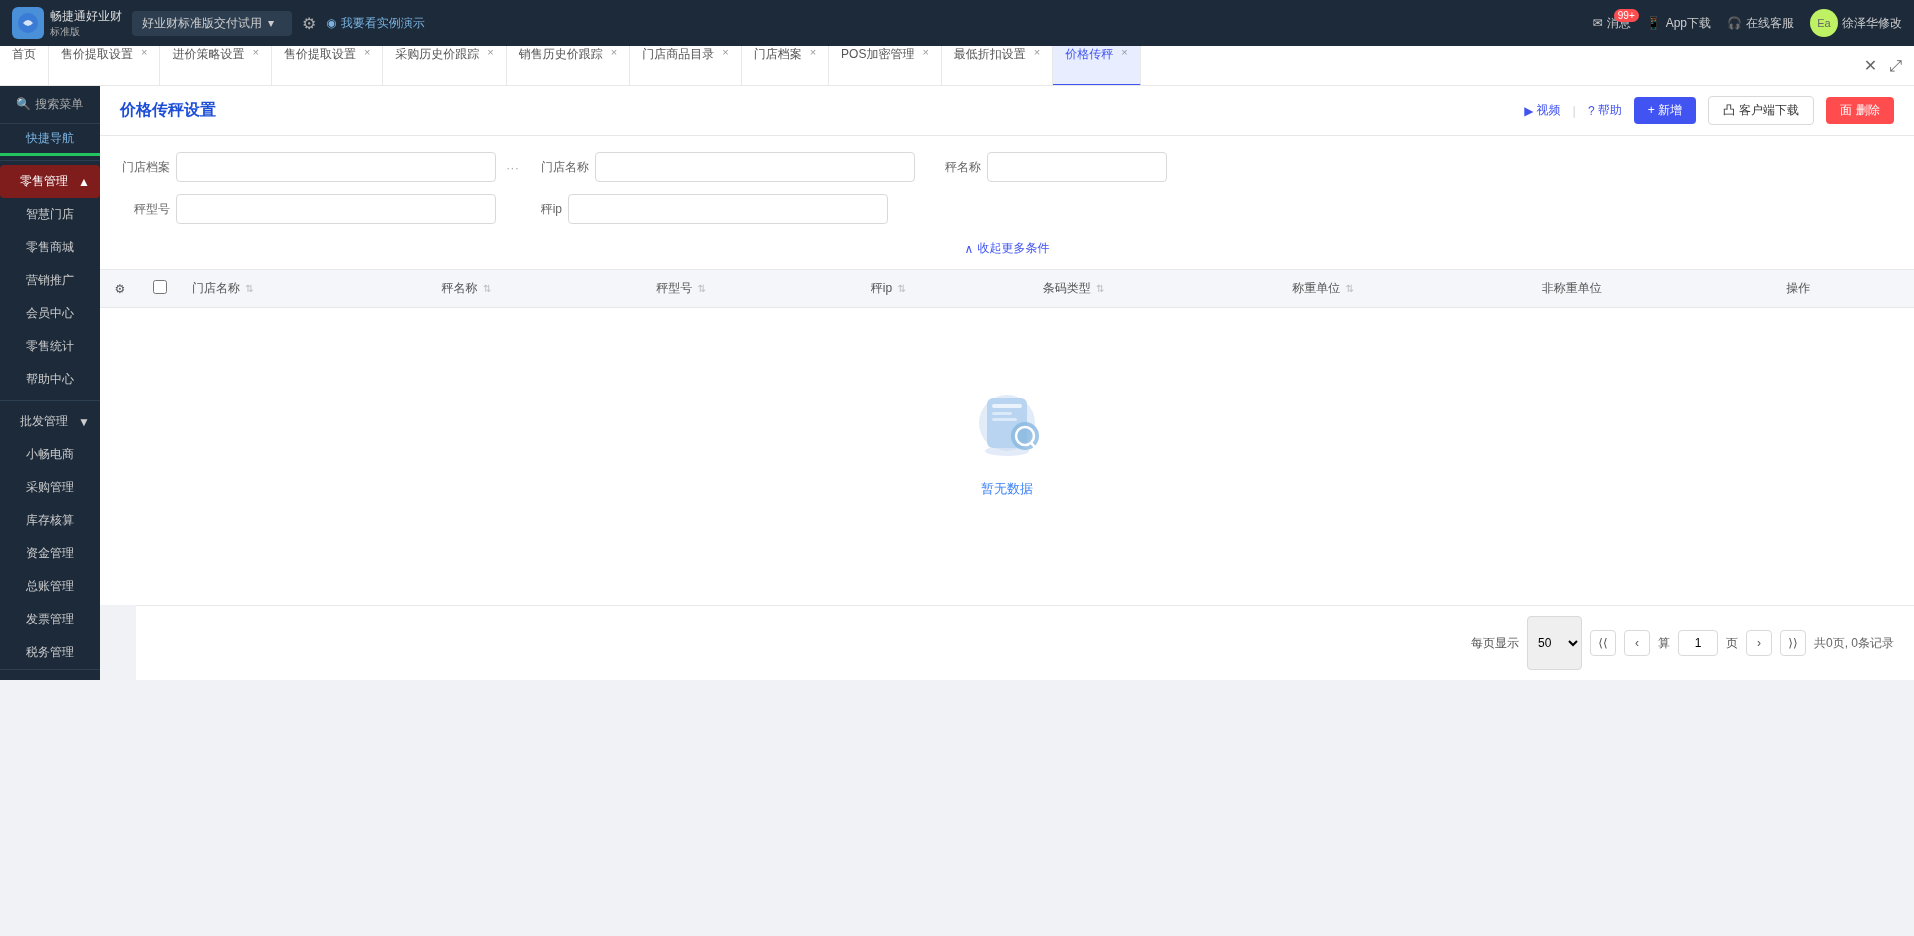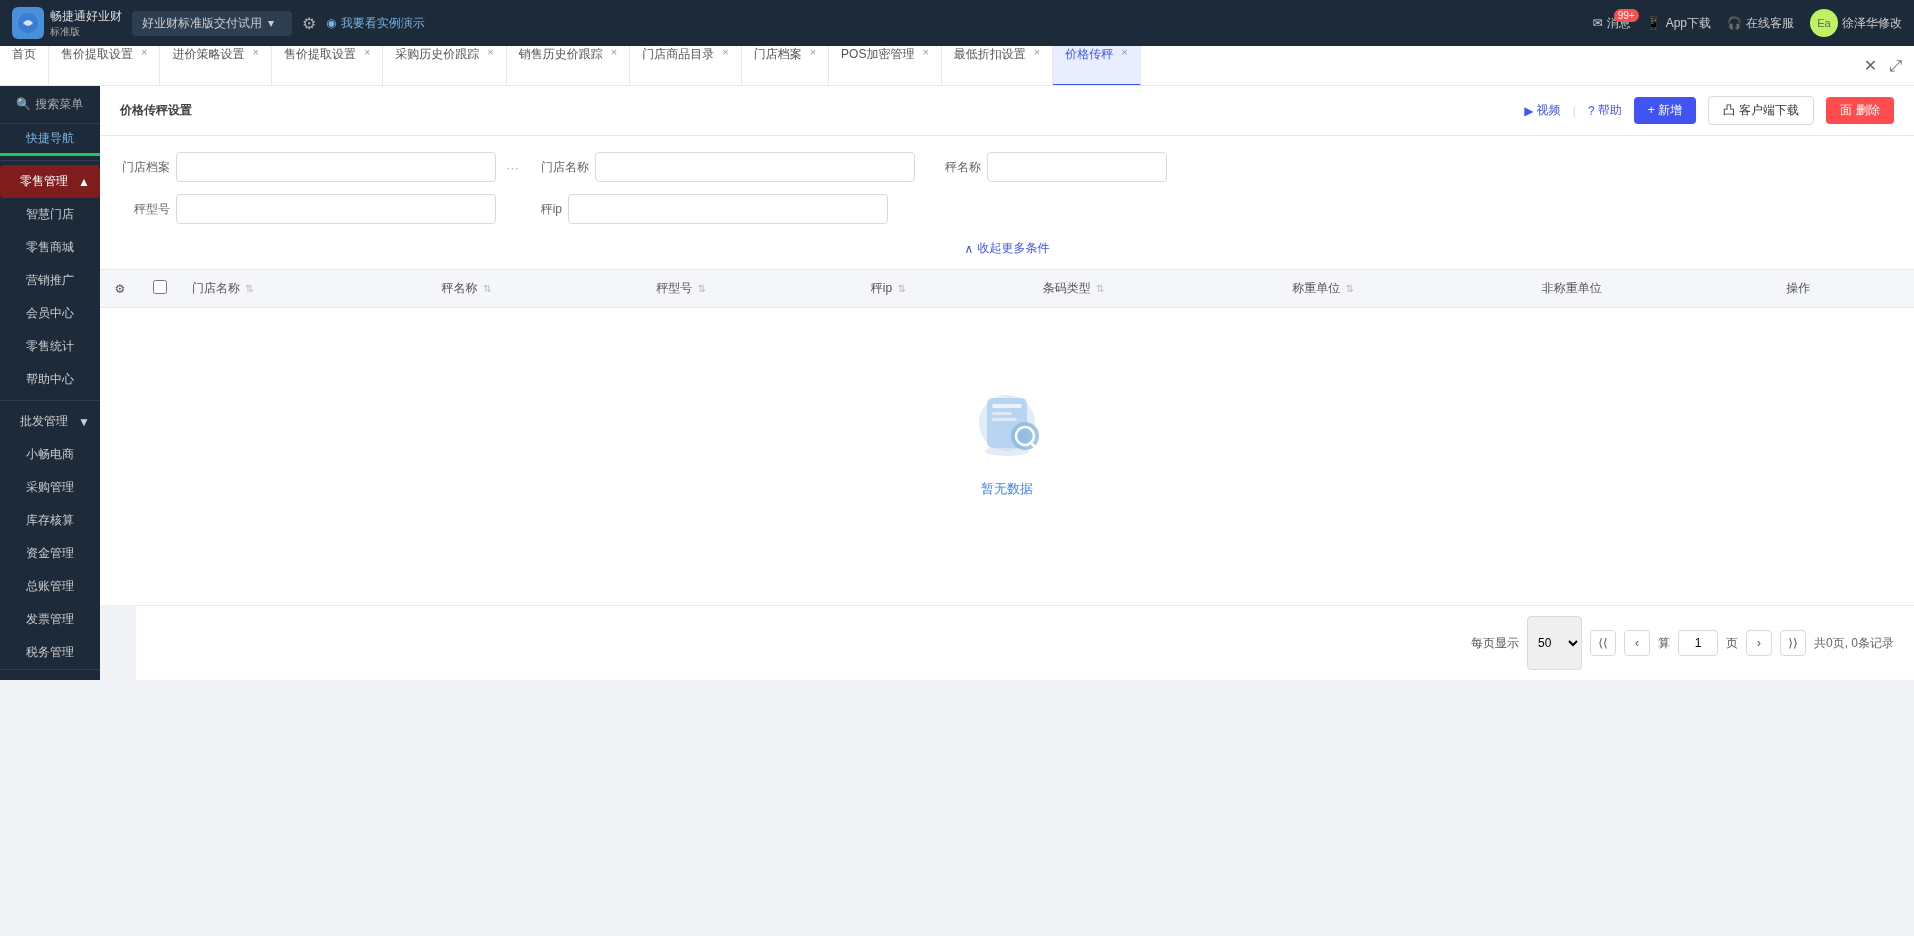--- a/index.html
+++ b/index.html
@@ -39,21 +39,21 @@
     .sidebar-item.active { color: #fff; background: #7f1d1d; }
     .sidebar-item-label { flex: 1; text-align: center; }
     .sidebar-divider { border-top: 1px solid #2d3e50; margin: 4px 0; }
     .sidebar-settings { margin-top: auto; padding: 10px; text-align: center; color: #aaa; cursor: pointer; border-top: 1px solid #2d3e50; }
 
     
     .content-area { flex: 1; overflow-y: auto; background: #f0f2f5; padding: 0; display: flex; flex-direction: column; }
 
     
     .page-header { background: #fff; padding: 10px 20px; display: flex; align-items: center; justify-content: space-between; border-bottom: 1px solid #e8e8e8; flex-shrink: 0; }
-    .page-title { font-size: 12px; font-weight: 600; color: #404040; }
+    .page-title { font-size: 16px; font-weight: 600; color: #1d4ed8; }
     .page-actions { display: flex; align-items: center; gap: 12px; }
     .page-action-link { color: #4154f1; font-size: 12px; cursor: pointer; display: flex; align-items: center; gap: 3px; }
     .divider-v { color: #d9d9d9; }
     .btn { padding: 5px 14px; border-radius: 4px; font-size: 12px; cursor: pointer; border: none; display: flex; align-items: center; gap: 4px; }
     .btn-primary { background: #4154f1; color: #fff; }
     .btn-default { background: #fff; color: #333; border: 1px solid #d9d9d9; }
     .btn-danger { background: #ff4d4f; color: #fff; }
 
     
     .filter-area { background: #fff; padding: 16px 20px 8px; margin: 0; border-bottom: 1px solid #e8e8e8; flex-shrink: 0; }

